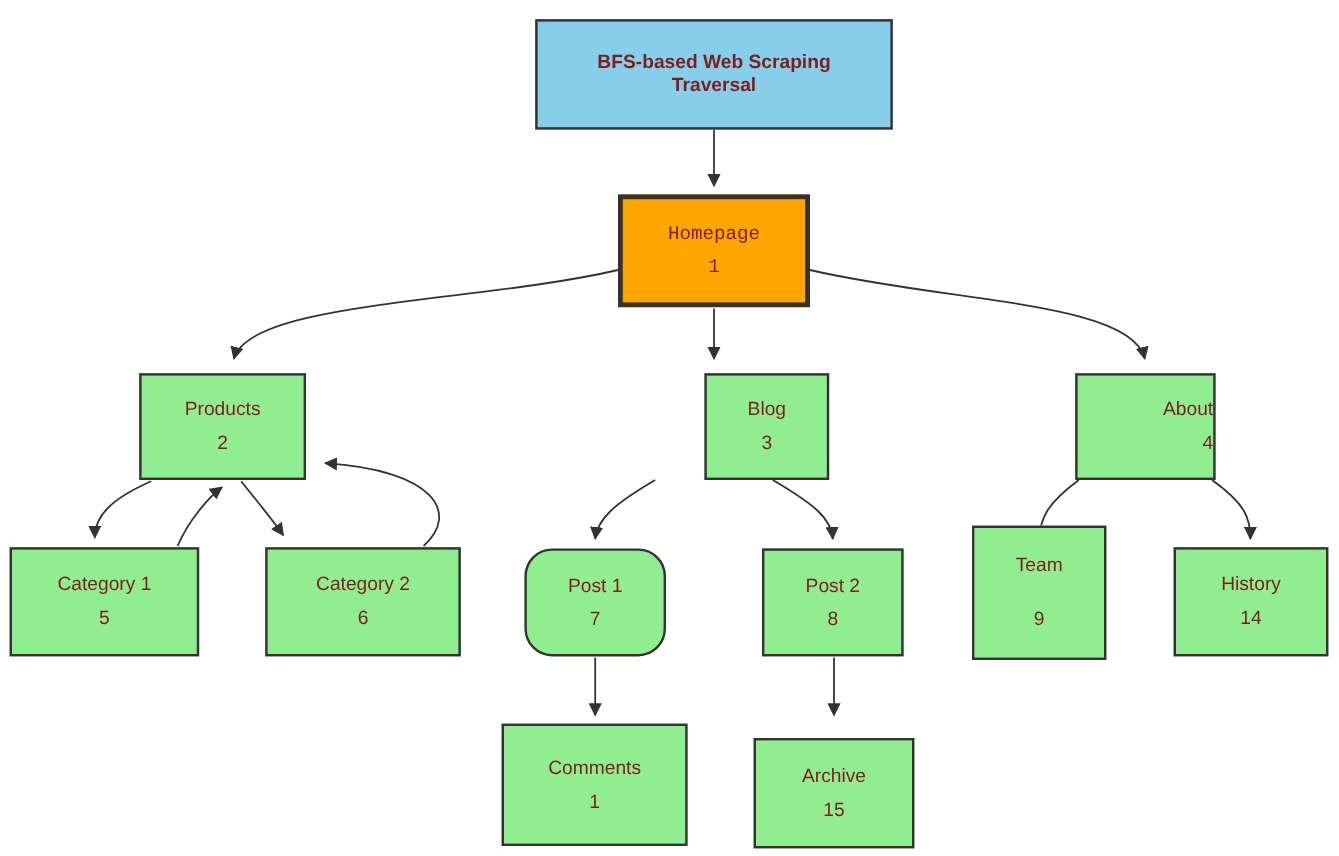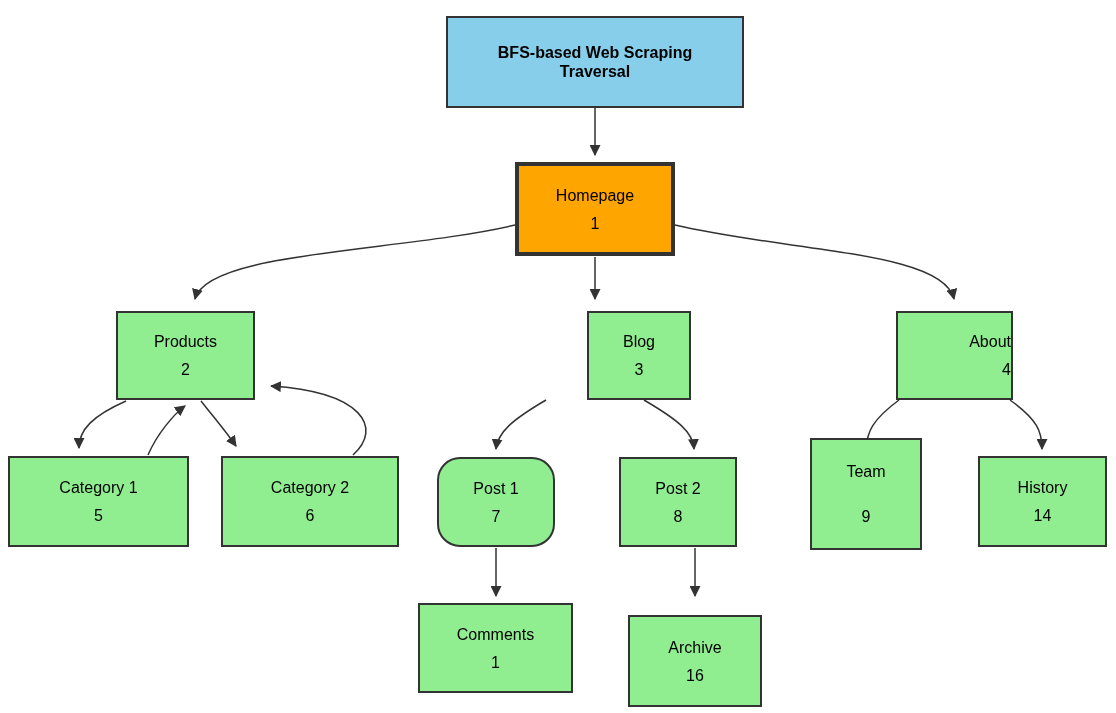--- a/index.html
+++ b/index.html
@@ -19,38 +19,39 @@
   .edge {
     fill: none;
     stroke: #333333;
     stroke-width: 1.5px;
   }
   .node {
     position: absolute;
     box-sizing: border-box;
     background: #90EE90;
     border: 2px solid #333333;
-    color: #000000;
+    color: #7f1d1d;
     display: flex;
     flex-direction: column;
     align-items: center;
     justify-content: center;
     gap: 9px;
     font-size: 16px;
     line-height: 19px;
     text-align: center;
   }
   .node.title-box {
     background: #87CEEB;
     font-weight: bold;
   }
   .node.title-box .node-label { width: 250px; }
   .node.current {
     background: #FFA500;
     border-width: 4px;
+    font-family: Liberation Mono, monospace;
   }
 </style>
 </head>
 <body>
 
 <div id="canvas">
 
   <svg id="edge-layer" viewBox="0 0 1116 713" xmlns="http://www.w3.org/2000/svg">
     <defs>
       <marker id="arrowhead" viewBox="0 0 10 10" refX="9" refY="5" markerUnits="userSpaceOnUse" markerWidth="11" markerHeight="11" orient="auto">
@@ -90,53 +91,53 @@
   <div class="node" style="left:543px; top:311px; width:104px; height:89px;margin-left:44px;">
     <div class="node-label">Blog</div>
     <div class="node-number">3</div>
   </div>
 
   <div class="node" style="left:896px; top:311px; width:117px; height:89px;align-items:flex-end;">
     <div class="node-label">About</div>
     <div class="node-number">4</div>
   </div>
 
-  <div class="node" style="left:8px; top:456px; width:181px; height:91px;">
+  <div class="node" style="left:8px; top:456px; width:158px; height:91px;">
     <div class="node-label">Category 1</div>
     <div class="node-number">5</div>
   </div>
 
-  <div class="node" style="left:221px; top:456px; width:178px; height:91px;">
+  <div class="node" style="left:221px; top:456px; width:163px; height:91px;">
     <div class="node-label">Category 2</div>
     <div class="node-number">6</div>
   </div>
 
   <div class="node" style="left:437px; top:457px; width:118px; height:90px;border-radius:23px;">
     <div class="node-label">Post 1</div>
     <div class="node-number">7</div>
   </div>
 
-  <div class="node" style="left:619px; top:457px; width:118px; height:90px;">
+  <div class="node" style="left:635px; top:457px; width:118px; height:90px;">
     <div class="node-label">Post 2</div>
     <div class="node-number">8</div>
   </div>
 
   <div class="node" style="left:810px; top:438px; width:112px; height:112px;gap:26px;">
     <div class="node-label">Team</div>
     <div class="node-number">9</div>
   </div>
 
   <div class="node" style="left:978px; top:456px; width:129px; height:91px;">
     <div class="node-label">History</div>
     <div class="node-number">14</div>
   </div>
 
-  <div class="node" style="left:418px; top:603px; width:155px; height:90px;">
+  <div class="node" style="left:418px; top:603px; width:155px; height:102px;">
     <div class="node-label">Comments</div>
     <div class="node-number">1</div>
   </div>
 
   <div class="node" style="left:628px; top:603px; width:134px; height:92px;margin-top:12px;">
     <div class="node-label">Archive</div>
-    <div class="node-number">16</div>
+    <div class="node-number">15</div>
   </div>
 
 </div>
 
 </body></html>

